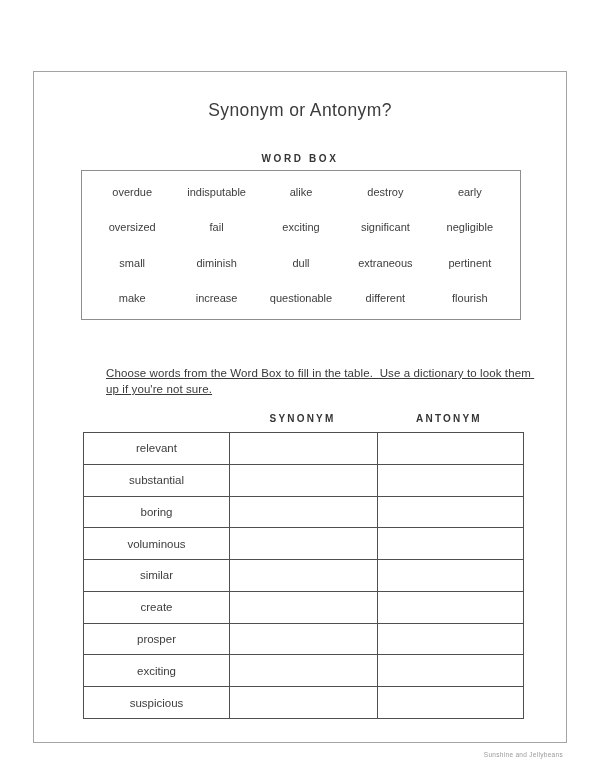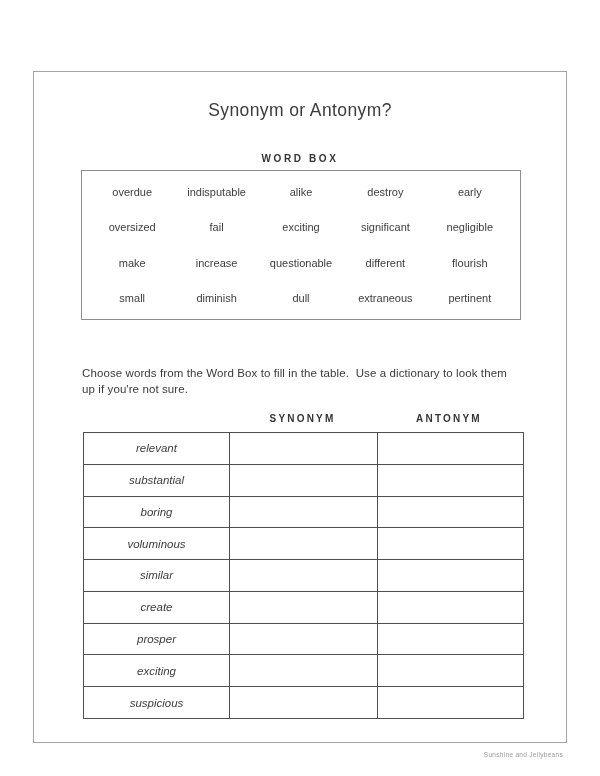--- a/index.html
+++ b/index.html
@@ -44,37 +44,37 @@
     border:1px solid #8e8e8e;
     display:grid; grid-template-rows:repeat(4,1fr);
     padding:3px 8px;
   }
   .wb-row {
     display:grid; grid-template-columns:repeat(5,1fr); align-items:center;
   }
   .wb-word { text-align:center; font-size:11px; color:#3d3d3d; }
 
   .instructions {
-    position:absolute; top:293px; left:48px; width:438px;
+    position:absolute; top:293px; left:72px; width:438px;
     font-size:11.5px; line-height:1.42; color:#3a3a3a;
-    white-space:pre-wrap; letter-spacing:0.1px;
+    white-space:pre-wrap; letter-spacing:0.1px;text-decoration:underline;
   }
 
   .answer-headers {
     position:absolute; top:341px; left:50px; width:438px; display:flex;
     font-size:10px; font-weight:bold; letter-spacing:2.2px; color:#353535;
   }
   .hdr-spacer { width:145px; }
   .hdr-syn { width:147px; text-align:center; }
   .hdr-ant { width:146px; text-align:center; }
 
   .answer-table {
     position:absolute; top:360px; left:49px;
     width:440px; height:287px;
-    border-collapse:collapse; table-layout:fixed;font-style:italic;
+    border-collapse:collapse; table-layout:fixed;
   }
   .answer-table td {
     border:1px solid #4f4f4f;
     font-size:11.5px; color:#3d3d3d; text-align:center; vertical-align:middle;
   }
   .col-word { width:146px; }
   .col-syn  { width:148px; }
   .col-ant  { width:146px; }
 
   .credit {
@@ -111,32 +111,32 @@
       <span class="wb-word">early</span>
     </div>
     <div class="wb-row">
       <span class="wb-word">oversized</span>
       <span class="wb-word">fail</span>
       <span class="wb-word">exciting</span>
       <span class="wb-word">significant</span>
       <span class="wb-word">negligible</span>
     </div>
     <div class="wb-row">
+      <span class="wb-word">small</span>
+      <span class="wb-word">diminish</span>
+      <span class="wb-word">dull</span>
+      <span class="wb-word">extraneous</span>
+      <span class="wb-word">pertinent</span>
+    </div>
+    <div class="wb-row">
       <span class="wb-word">make</span>
       <span class="wb-word">increase</span>
       <span class="wb-word">questionable</span>
       <span class="wb-word">different</span>
       <span class="wb-word">flourish</span>
-    </div>
-    <div class="wb-row">
-      <span class="wb-word">small</span>
-      <span class="wb-word">diminish</span>
-      <span class="wb-word">dull</span>
-      <span class="wb-word">extraneous</span>
-      <span class="wb-word">pertinent</span>
     </div>
   </div>
 
   <p class="instructions">Choose words from the Word Box to fill in the table.  Use a dictionary to look them up if you're not sure.</p>
 
   <div class="answer-headers">
     <span class="hdr-spacer"></span>
     <span class="hdr-syn">SYNONYM</span>
     <span class="hdr-ant">ANTONYM</span>
   </div>

